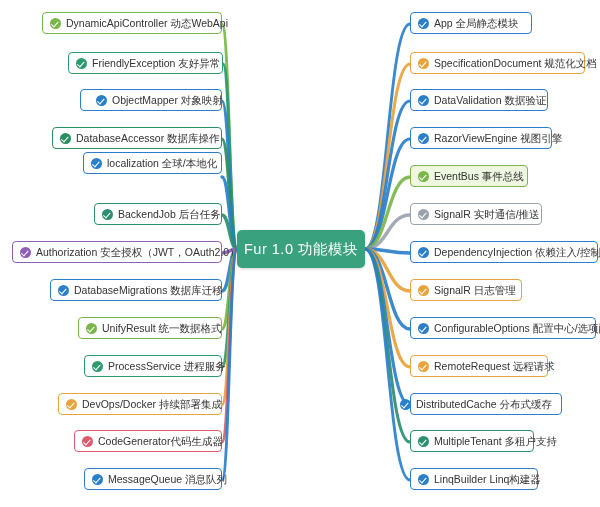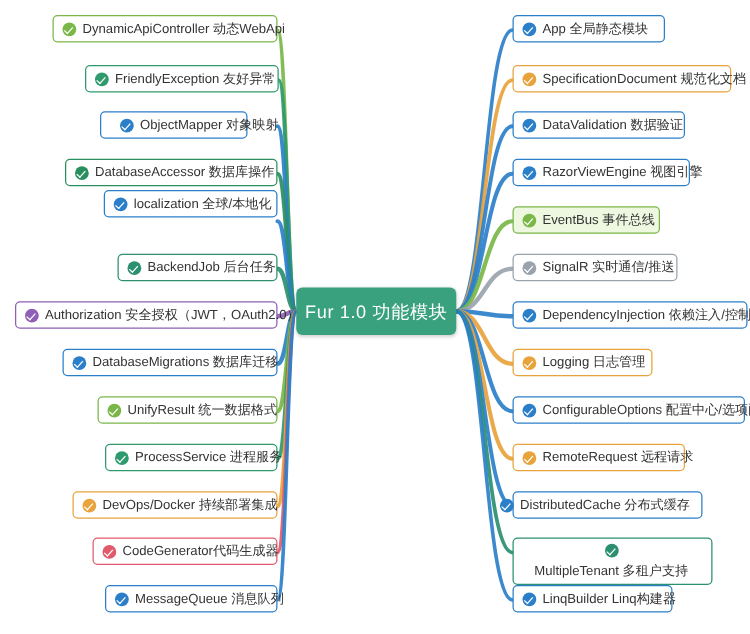--- a/index.html
+++ b/index.html
@@ -97,21 +97,21 @@
   </div>
   <div id="left-col">
       <div class="node" style="left: 42px; top: 12px; width: 180px; border-color: rgb(122, 182, 72);">
         <span class="chk" style="background: rgb(122, 182, 72);"></span>
         <span class="lbl">DynamicApiController 动态WebApi</span>
       </div>
       <div class="node" style="left: 68px; top: 52px; width: 155px; border-color: rgb(46, 154, 110);">
         <span class="chk" style="background: rgb(46, 154, 110);"></span>
         <span class="lbl">FriendlyException 友好异常</span>
       </div>
-      <div class="node" style="left: 80px; top: 89px; width: 118px; border-color: rgb(43, 127, 201); padding-left: 15px;">
+      <div class="node" style="left: 80px; top: 89px; width: 142px; border-color: rgb(43, 127, 201); padding-left: 15px;">
         <span class="chk" style="background: rgb(43, 127, 201);"></span>
         <span class="lbl">ObjectMapper 对象映射</span>
       </div>
       <div class="node" style="left: 52px; top: 127px; width: 170px; border-color: rgb(42, 143, 95);">
         <span class="chk" style="background: rgb(42, 143, 95);"></span>
         <span class="lbl">DatabaseAccessor 数据库操作</span>
       </div>
       <div class="node" style="left: 83px; top: 152px; width: 139px; border-color: rgb(43, 127, 201);">
         <span class="chk" style="background: rgb(43, 127, 201);"></span>
         <span class="lbl">localization 全球/本地化</span>
@@ -173,35 +173,35 @@
       <div class="node" style="left: 410px; top: 203px; width: 132px; border-color: rgb(154, 163, 173);">
         <span class="chk" style="background: rgb(154, 163, 173);"></span>
         <span class="lbl">SignalR 实时通信/推送</span>
       </div>
       <div class="node" style="left: 410px; top: 241px; width: 188px; border-color: rgb(43, 127, 201);">
         <span class="chk" style="background: rgb(43, 127, 201);"></span>
         <span class="lbl">DependencyInjection 依赖注入/控制反转</span>
       </div>
       <div class="node" style="left: 410px; top: 279px; width: 112px; border-color: rgb(232, 163, 61);">
         <span class="chk" style="background: rgb(232, 163, 61);"></span>
-        <span class="lbl">Logging 日志管理</span>
+        <span class="lbl">SignalR 日志管理</span>
       </div>
       <div class="node" style="left: 410px; top: 317px; width: 186px; border-color: rgb(43, 127, 201);">
         <span class="chk" style="background: rgb(43, 127, 201);"></span>
         <span class="lbl">ConfigurableOptions 配置中心/选项配置</span>
       </div>
       <div class="node" style="left: 410px; top: 355px; width: 138px; border-color: rgb(232, 163, 61);">
         <span class="chk" style="background: rgb(232, 163, 61);"></span>
         <span class="lbl">RemoteRequest 远程请求</span>
       </div>
       <div class="node" style="left: 410px; top: 393px; width: 152px; border-color: rgb(43, 127, 201); justify-content: flex-end;">
         <span class="chk" style="background: rgb(43, 127, 201);"></span>
         <span class="lbl">DistributedCache 分布式缓存</span>
       </div>
-      <div class="node" style="left: 410px; top: 430px; width: 160px; border-color: rgb(43, 143, 112); flex-direction: column;">
+      <div class="node" style="left: 410px; top: 430px; width: 124px; border-color: rgb(43, 143, 112);">
         <span class="chk" style="background: rgb(43, 143, 112);"></span>
         <span class="lbl">MultipleTenant 多租户支持</span>
       </div>
       <div class="node" style="left: 410px; top: 468px; width: 128px; border-color: rgb(43, 127, 201);">
         <span class="chk" style="background: rgb(43, 127, 201);"></span>
         <span class="lbl">LinqBuilder Linq构建器</span>
       </div>
     </div>
 </div>
 

